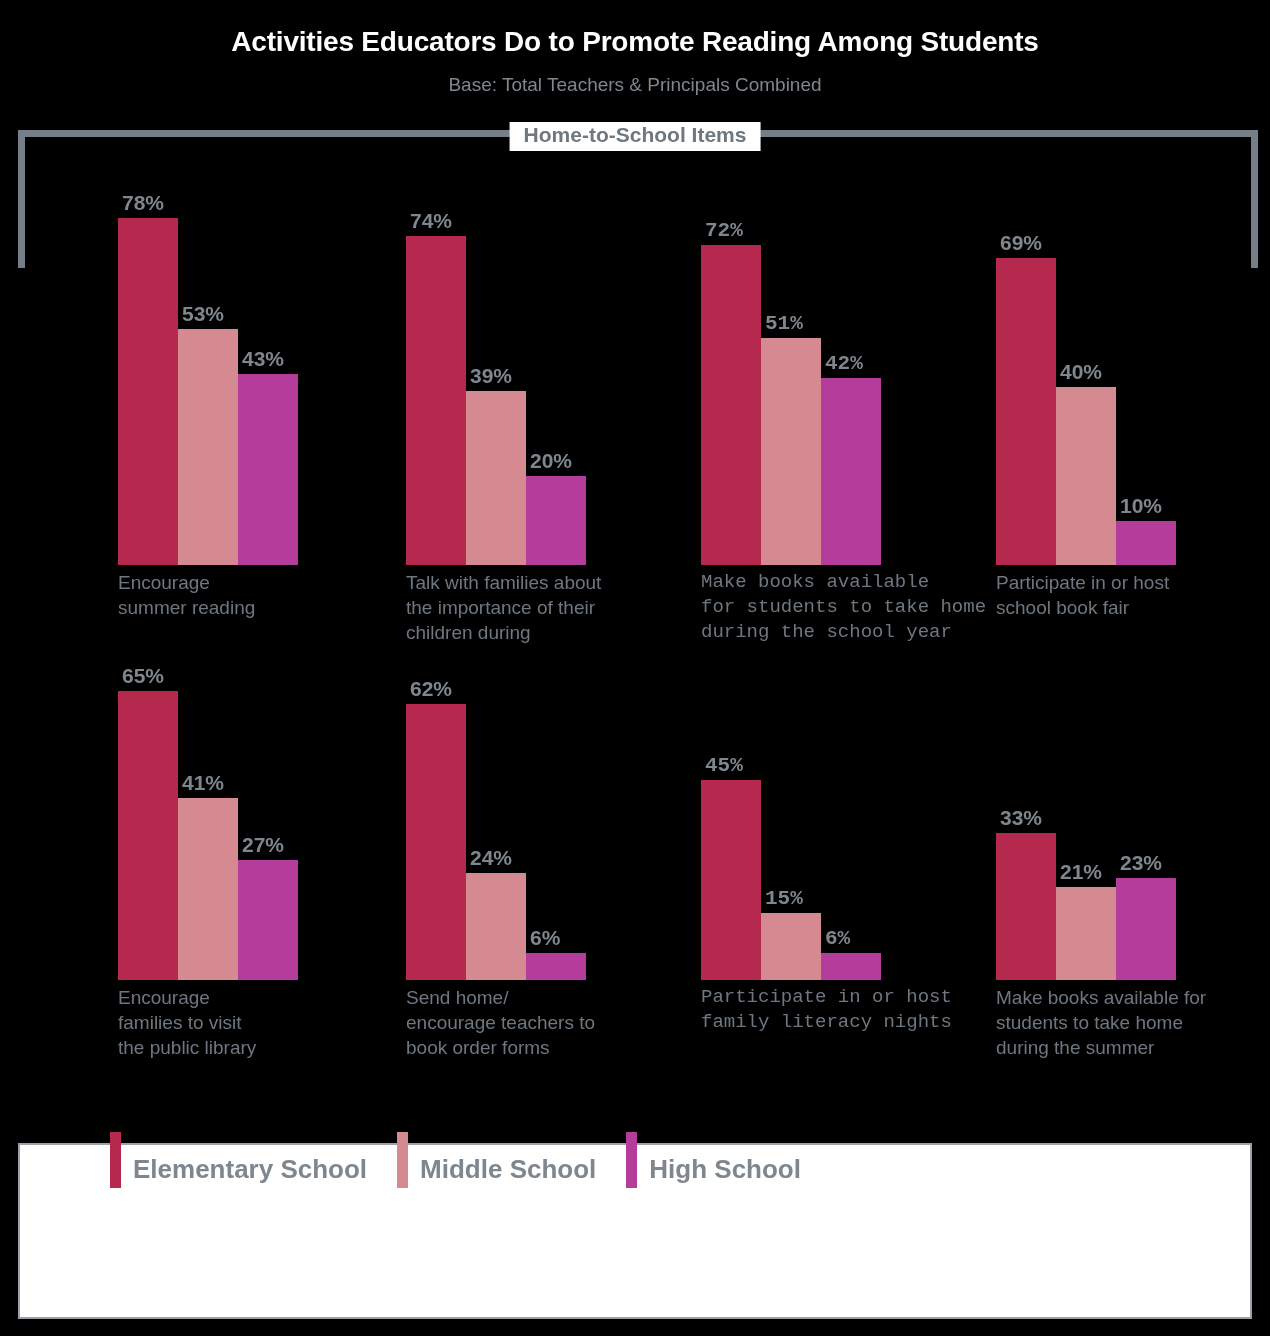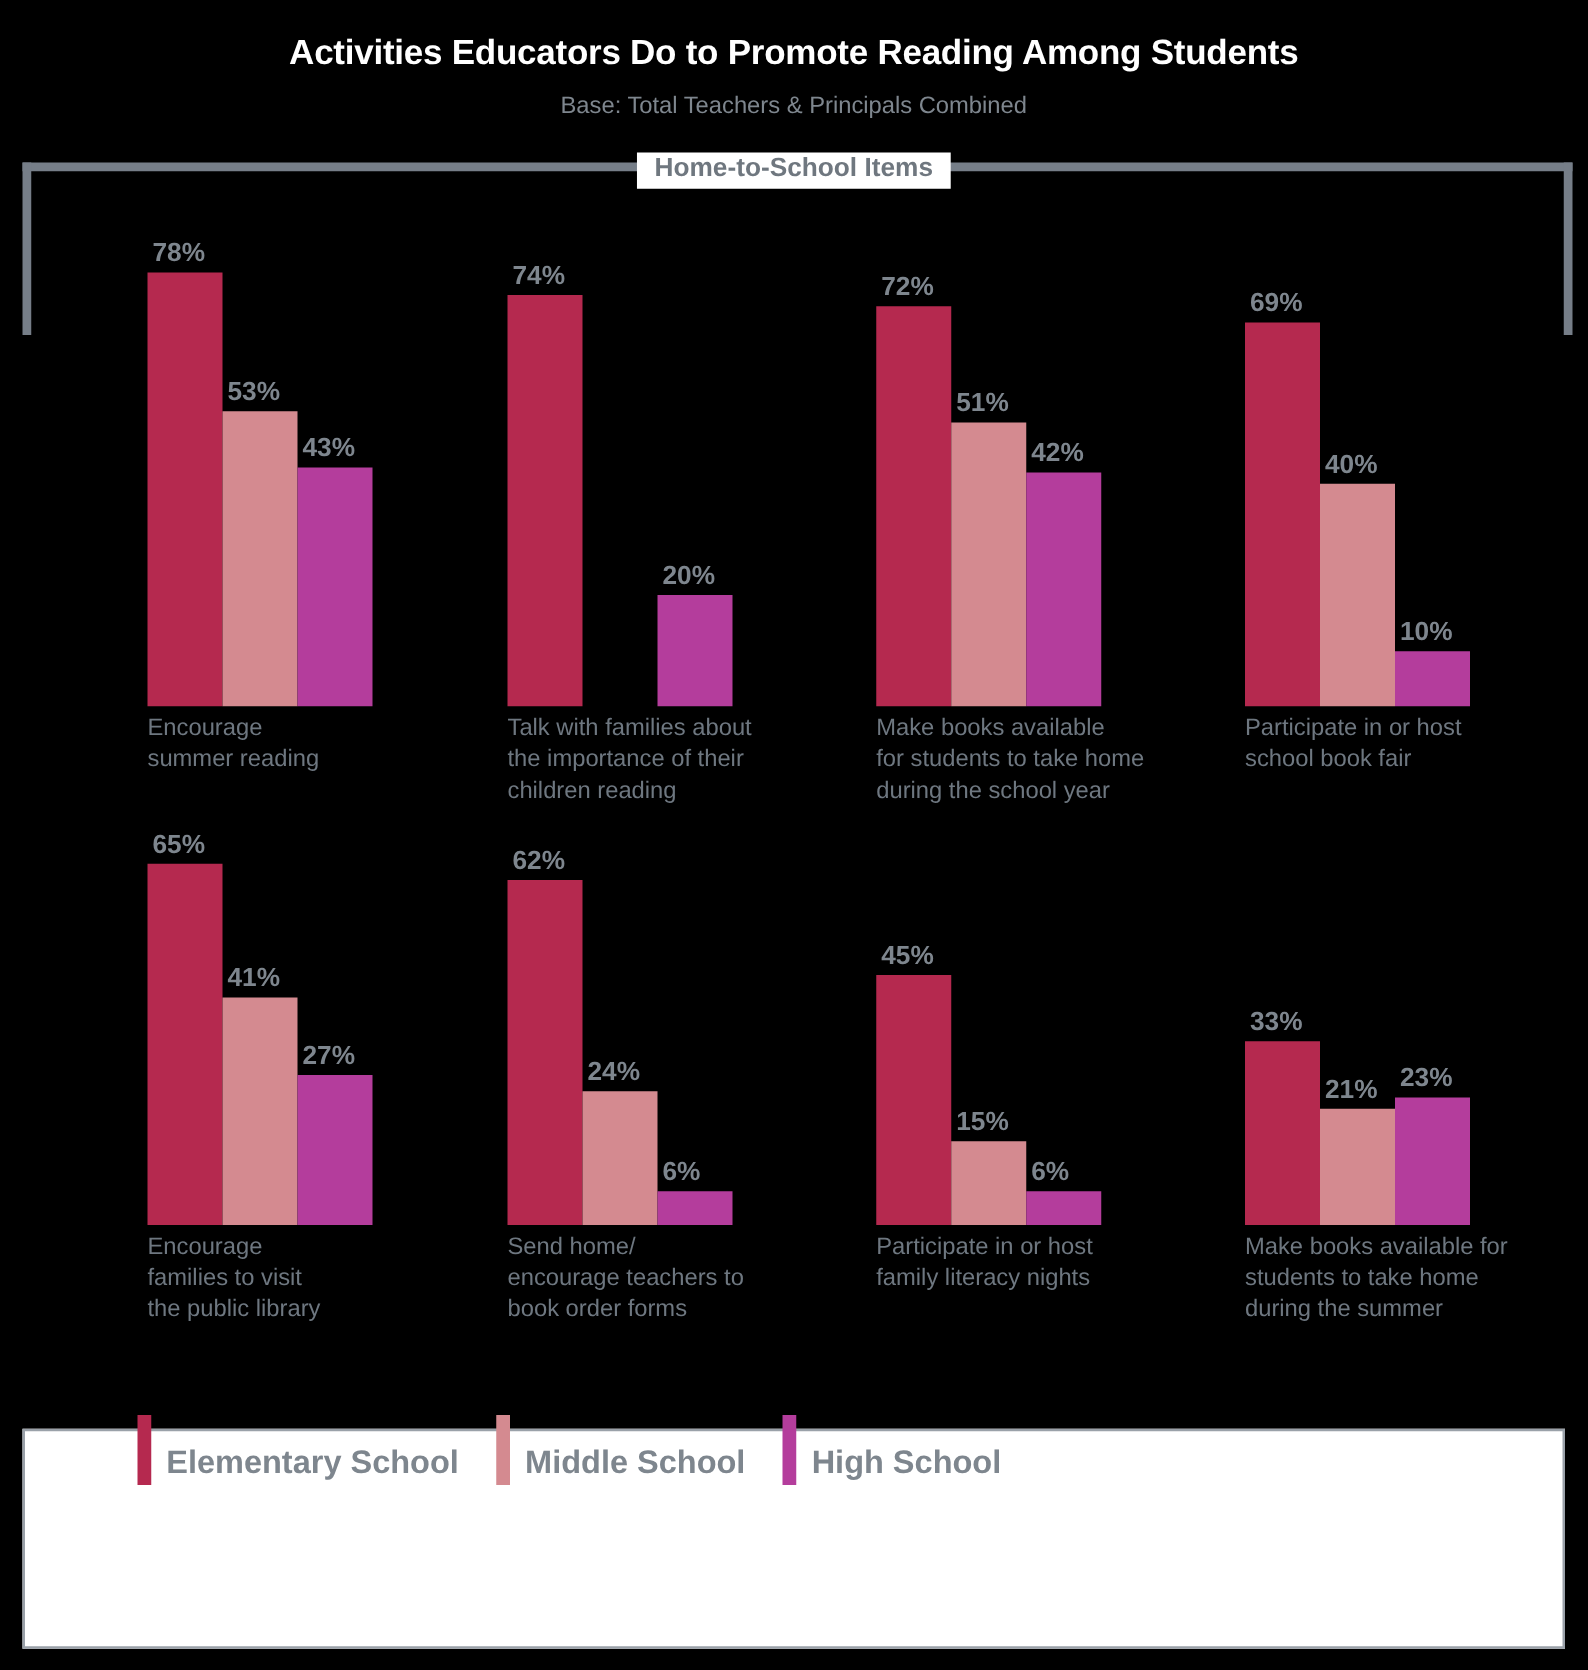--- a/index.html
+++ b/index.html
@@ -70,21 +70,21 @@
     height: 415px;
   }
 
   .panel {
     position: absolute;
     width: 295px;
   }
 
   .panel-0 { left: 100px; }
   .panel-1 { left: 388px; }
-  .panel-2 { left: 683px; }
+  .panel-2 { left: 683px; font-family: Liberation Mono, monospace; }
   .panel-3 { left: 978px; }
 
   
   .plot {
     position: relative;
     height: 415px;
     width: 295px;
   }
 
   .bar-wrap {
@@ -197,28 +197,32 @@
             <div>summer reading</div>
           </div>
         </div>
       </div>
       <div class="panel panel-1">
         <div class="plot">
           <div class="bar-wrap s0">
             <div class="bar-value">74%</div>
             <div class="bar" style="height: 329.3px; background: rgb(181, 41, 79);"></div>
           </div>
+          <div class="bar-wrap s1">
+            <div class="bar-value">39%</div>
+            <div class="bar" style="height: 173.55px; background: rgb(212, 138, 144);"></div>
+          </div>
           <div class="bar-wrap s2">
             <div class="bar-value">20%</div>
             <div class="bar" style="height: 89px; background: rgb(180, 61, 156);"></div>
           </div>
           <div class="cat-label">
             <div>Talk with families about</div>
             <div>the importance of their</div>
-            <div>children reading</div>
+            <div>children during</div>
           </div>
         </div>
       </div>
       <div class="panel panel-2">
         <div class="plot">
           <div class="bar-wrap s0">
             <div class="bar-value">72%</div>
             <div class="bar" style="height: 320.4px; background: rgb(181, 41, 79);"></div>
           </div>
           <div class="bar-wrap s1">

